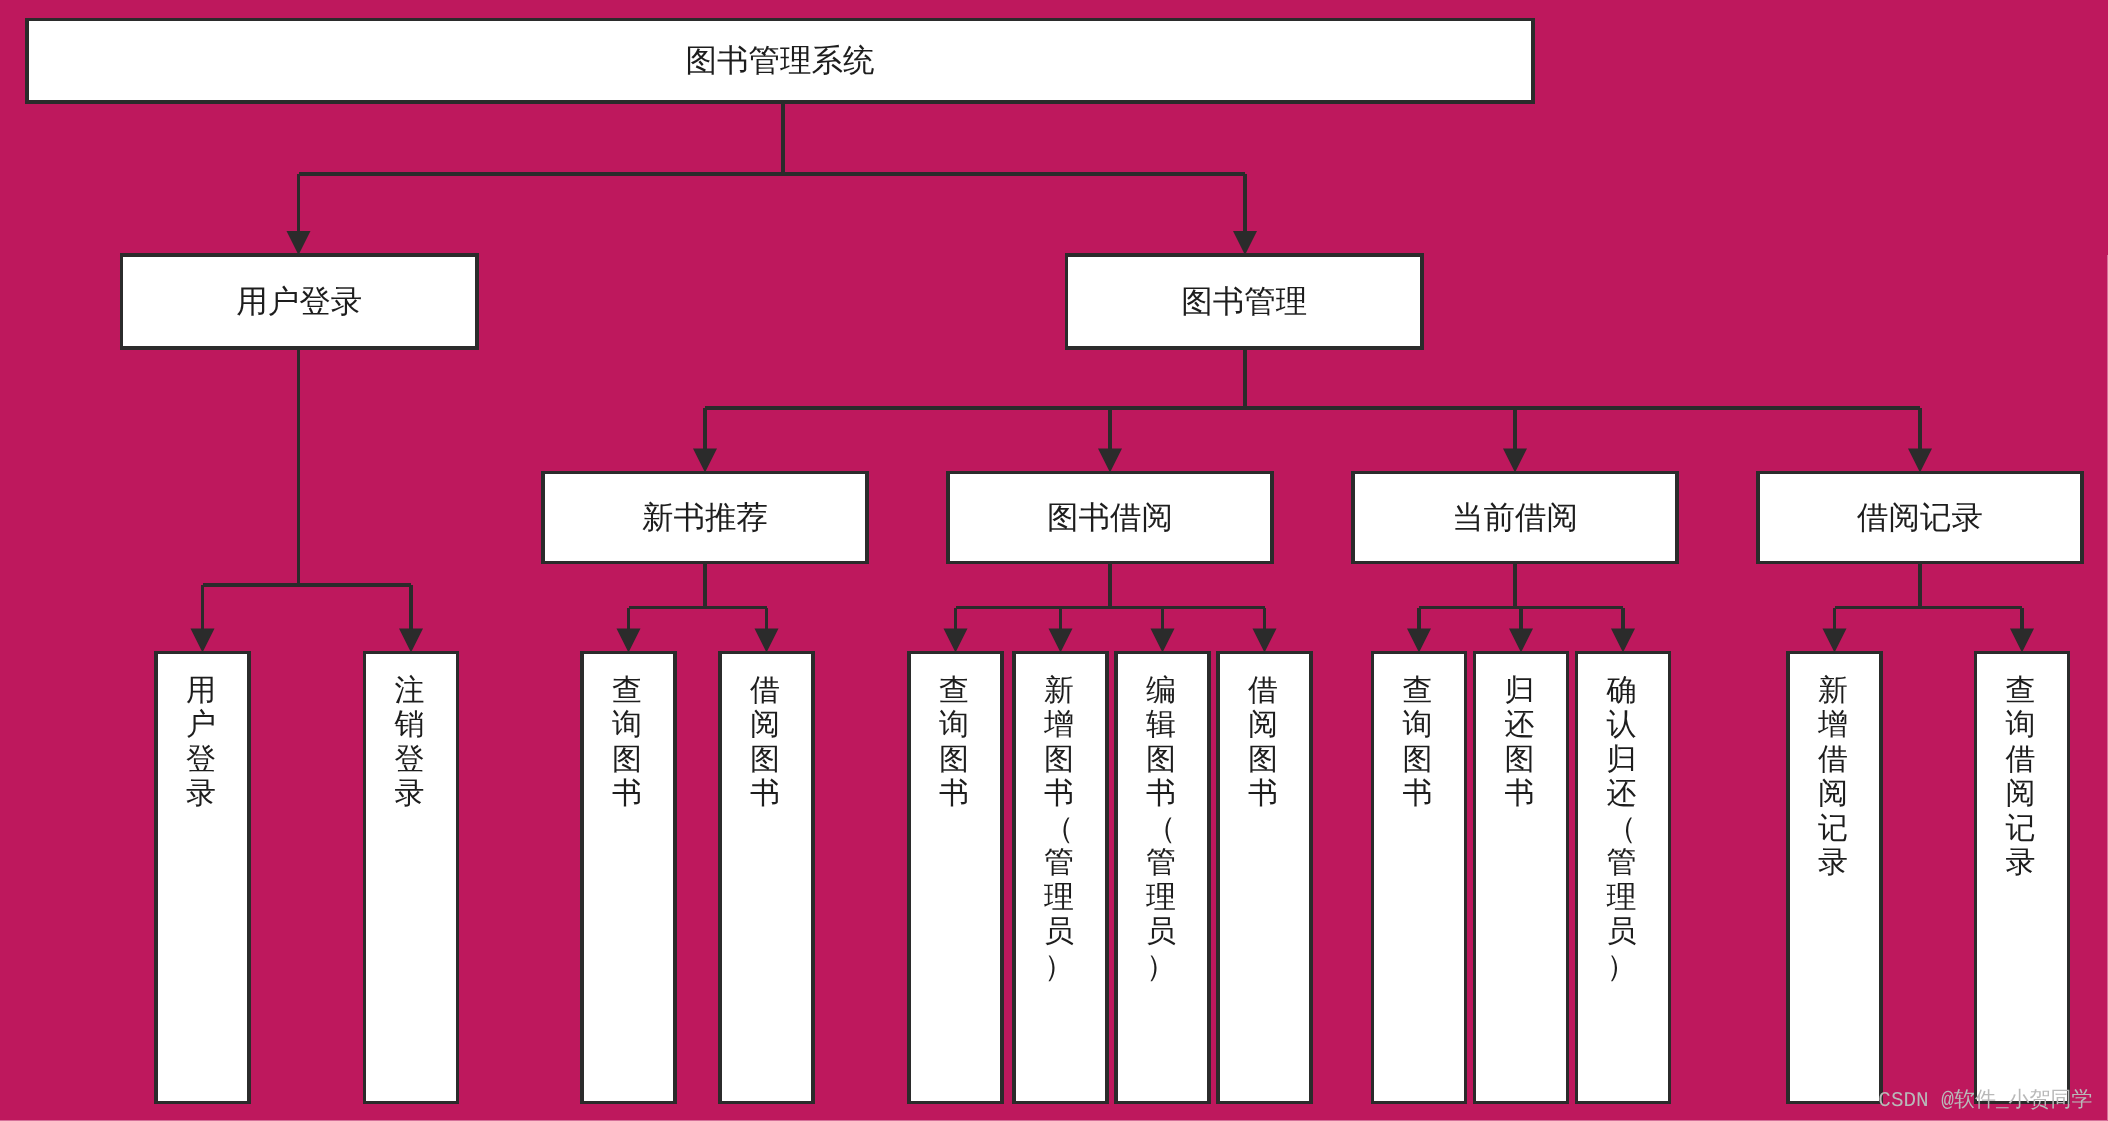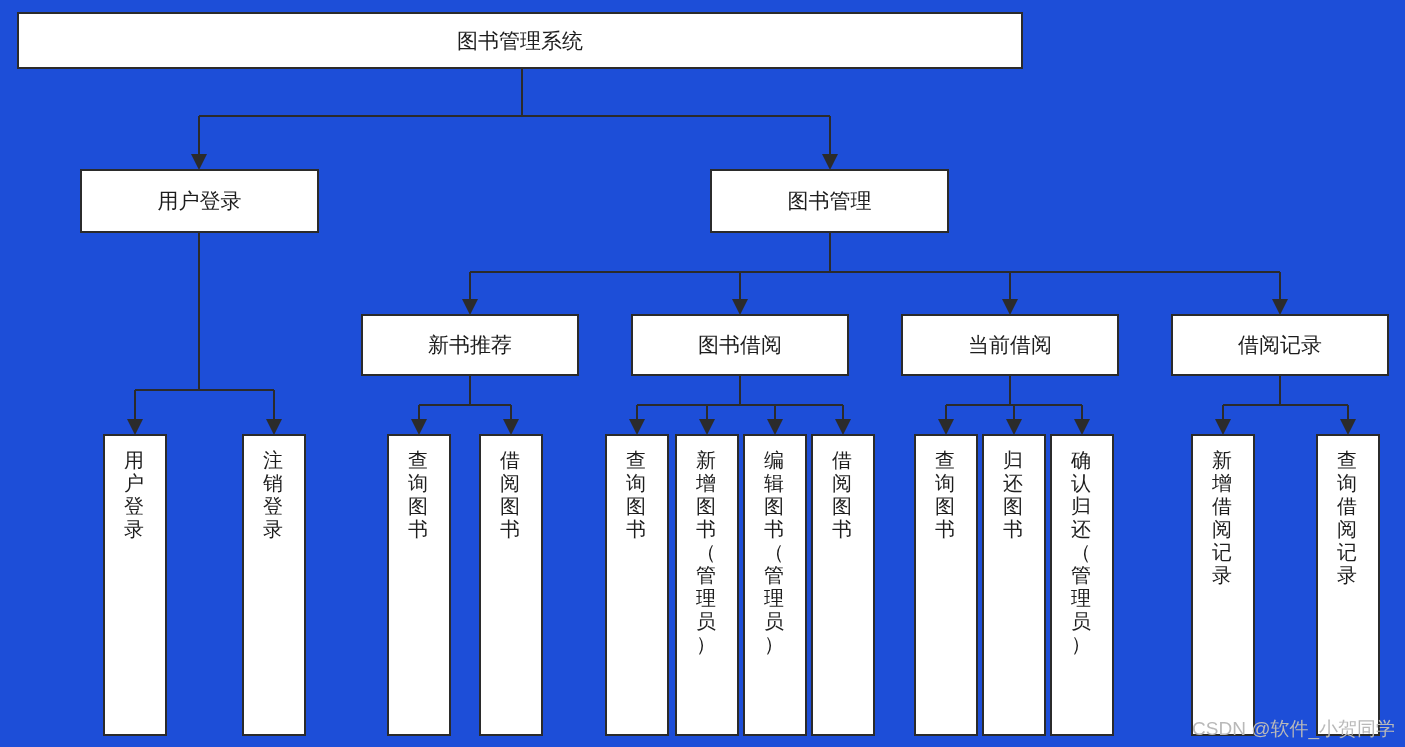--- a/index.html
+++ b/index.html
@@ -11,21 +11,21 @@
   body {
     width: 1405px;
     height: 747px;
     overflow: hidden;
     font-family: "DejaVu Sans", "Liberation Sans", sans-serif;
   }
   #diagram-root {
     position: relative;
     width: 1405px;
     height: 747px;
-    background: #1d4ed8;
+    background: #be185d;
   }
   svg#tree-svg {
     position: absolute;
     top: 0;
     left: 0;
     width: 1405px;
     height: 747px;
     display: block;
   }
   .node-rect {
@@ -55,22 +55,22 @@
     shape-rendering: crispEdges;
   }
   .arrow-head {
     fill: #2b2b2b;
     stroke: none;
   }
   .watermark {
     position: absolute;
     right: 10px;
     bottom: 5px;
-    font-family: Liberation Sans, sans-serif;
-    font-size: 19px;
+    font-family: Liberation Mono, monospace;
+    font-size: 14px;
     color: #b9b9b9;
     white-space: nowrap;
     user-select: none;
   }
 </style>
 </head>
 <body>
 
 <div id="diagram-root">
   <svg id="tree-svg" viewBox="0 0 1405 747" xmlns="http://www.w3.org/2000/svg">

